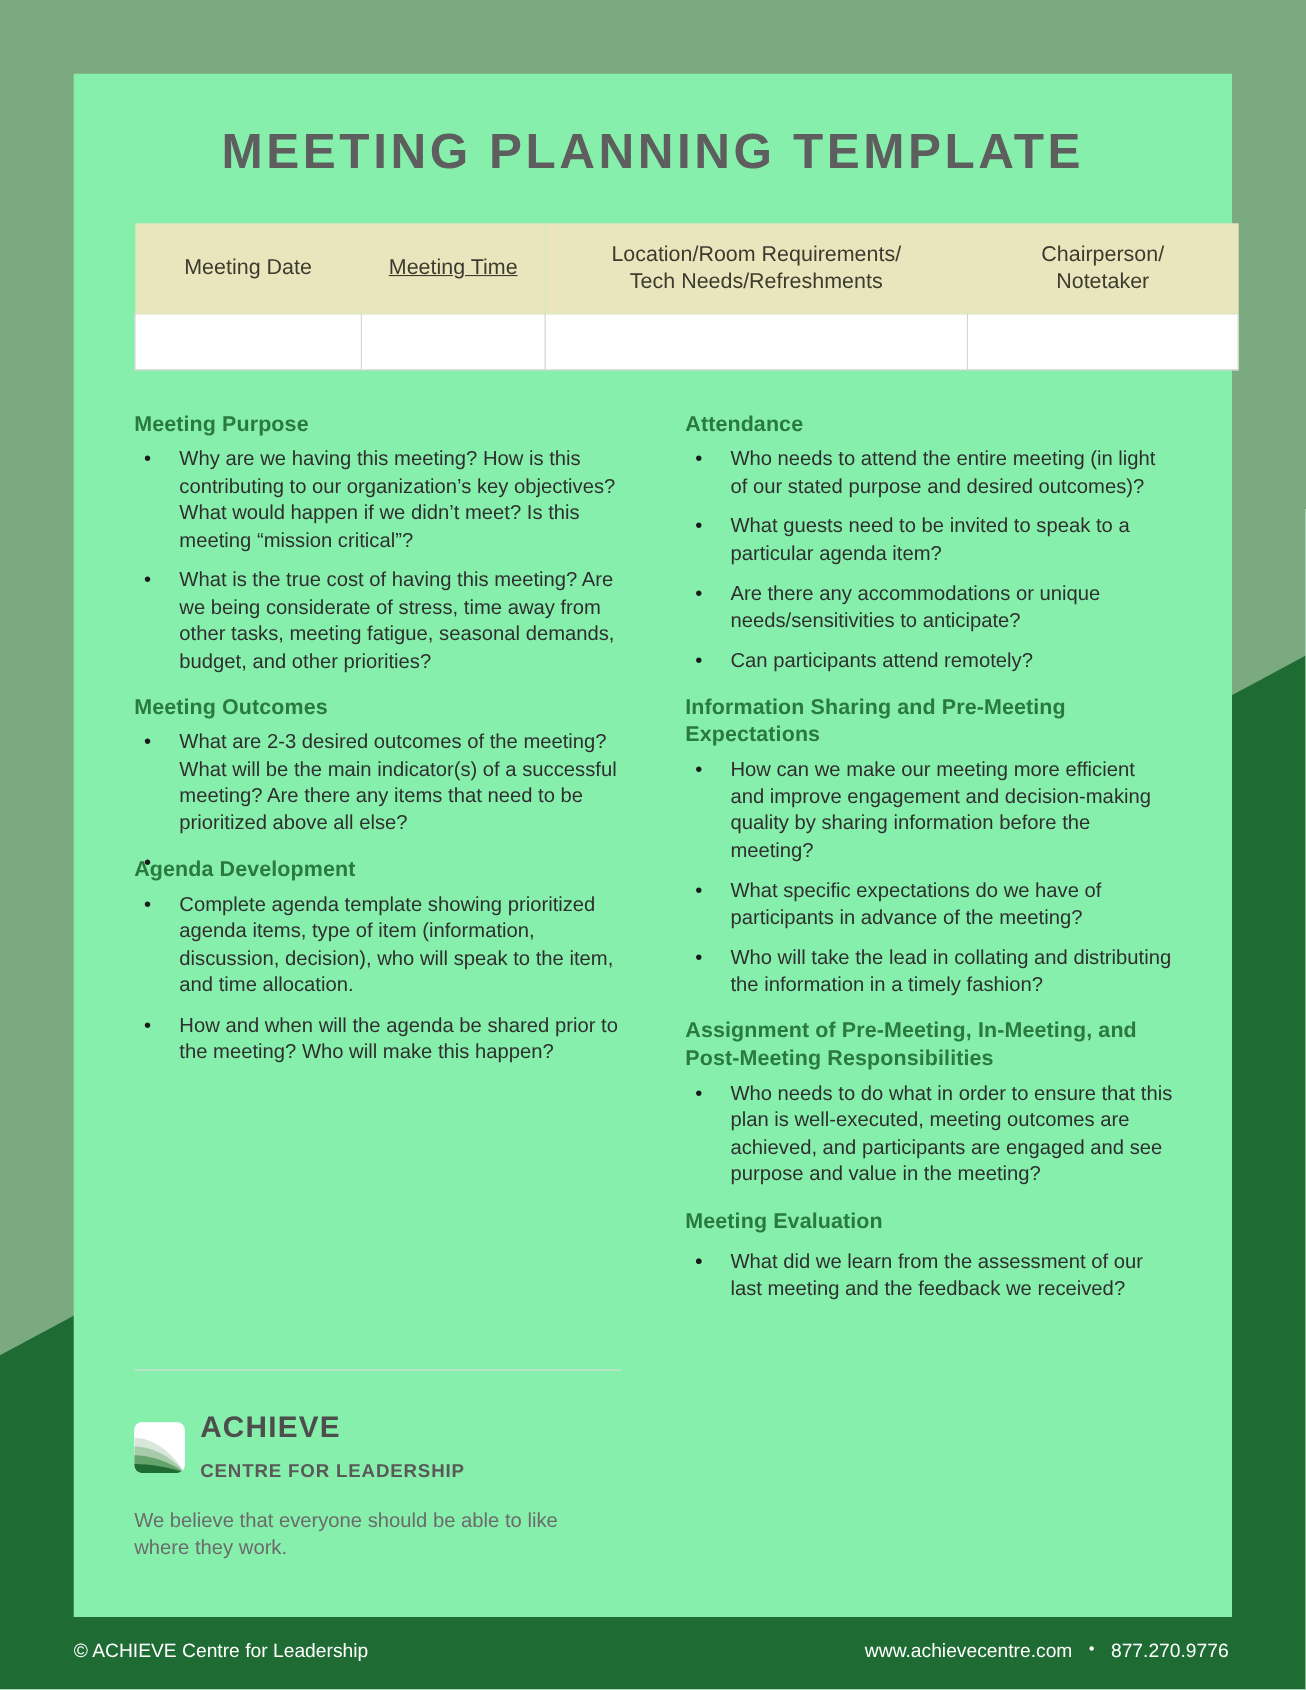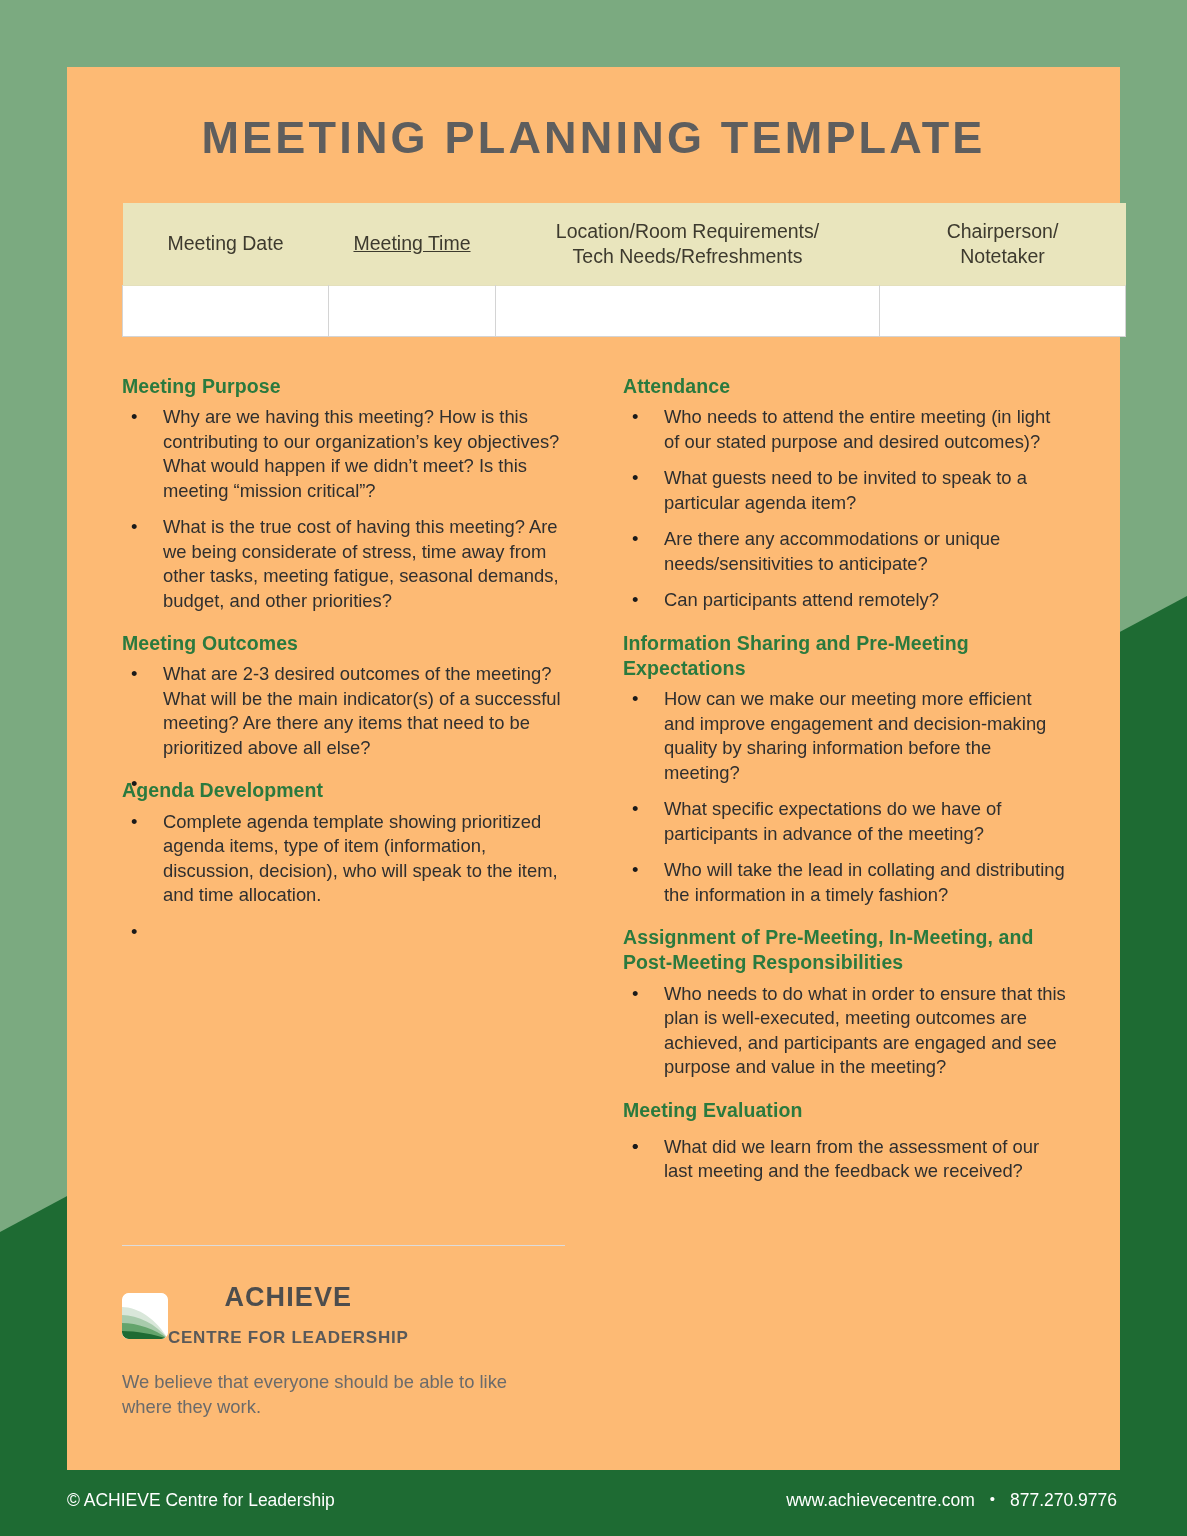--- a/index.html
+++ b/index.html
@@ -33,21 +33,21 @@
     z-index: 1;
   }
 
   
   .sheet {
     position: absolute;
     left: 67px;
     top: 67px;
     width: 1053px;
     height: 1403px;
-    background: #fdba74;
+    background: #86efac;
     z-index: 2;
   }
 
   
   .doc-title {
     position: absolute;
     left: 0;
     top: 45px;
     width: 1053px;
     text-align: center;
@@ -149,21 +149,21 @@
   }
   .logo-divider {
     width: 443px;
     height: 1px;
     background: #dcdcdc;
     margin-bottom: 37px;
   }
   .logo-row {
     display: flex;
     align-items: center;
-    text-align: center;
+    gap: 14px;
   }
   .logo-mark {
     width: 46px;
     height: 46px;
     flex: 0 0 46px;
     border-radius: 7px;
     overflow: hidden;
     background: #ffffff;
   }
   .logo-words { display: flex; flex-direction: column; }
@@ -271,21 +271,21 @@
             <h2 class="sec-head">Meeting Outcomes</h2>
             <ul class="bullets">
               <li><span class="bullet-dot">•</span><span>What are 2-3 desired outcomes of the meeting? What will be the main indicator(s) of a successful meeting? Are there any items that need to be prioritized above all else?</span></li>
               <li><span class="bullet-dot">•</span></li>
             </ul>
           </div>
           <div class="section">
             <h2 class="sec-head">Agenda Development</h2>
             <ul class="bullets">
               <li><span class="bullet-dot">•</span><span>Complete agenda template showing prioritized agenda items, type of item (information, discussion, decision), who will speak to the item, and time allocation.</span></li>
-              <li><span class="bullet-dot">•</span></li>
+              <li><span class="bullet-dot">•</span><span>How and when will the agenda be shared prior to the meeting? Who will make this happen?</span></li>
             </ul>
           </div>
         </div>
       <div class="col col-right" id="right-col">
           <div class="section">
             <h2 class="sec-head">Attendance</h2>
             <ul class="bullets">
               <li><span class="bullet-dot">•</span><span>Who needs to attend the entire meeting (in light of our stated purpose and desired outcomes)?</span></li>
               <li><span class="bullet-dot">•</span><span>What guests need to be invited to speak to a particular agenda item?</span></li>
               <li><span class="bullet-dot">•</span><span>Are there any accommodations or unique needs/sensitivities to anticipate?</span></li>

